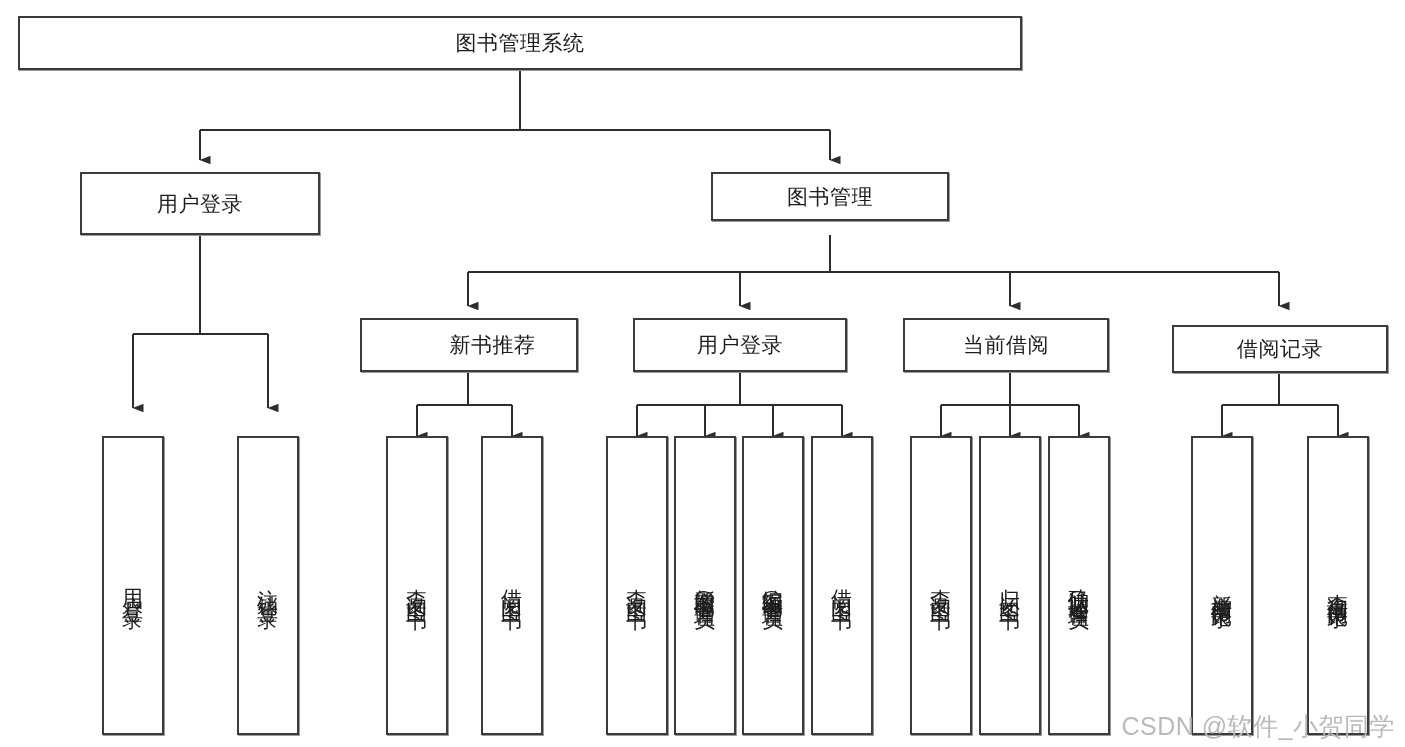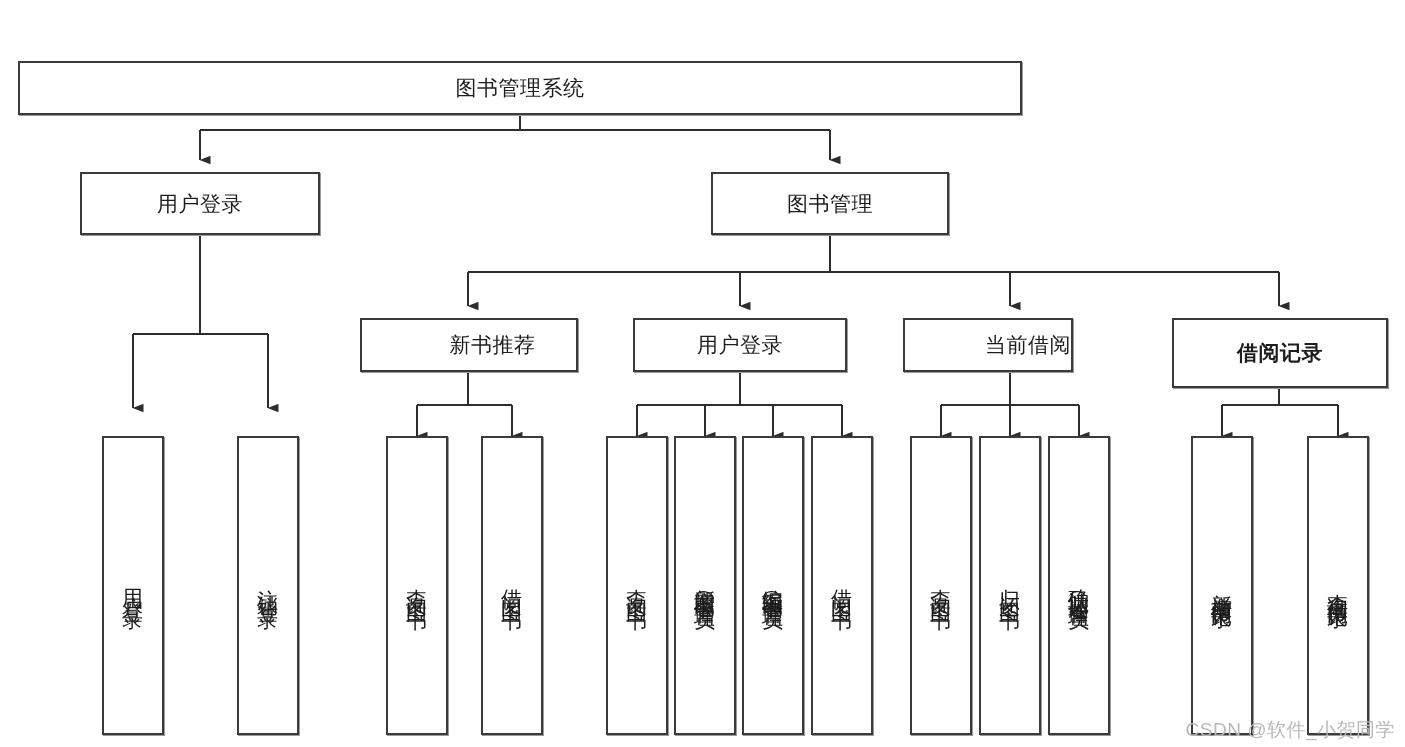--- a/index.html
+++ b/index.html
@@ -53,21 +53,21 @@
     white-space: nowrap;
     text-align: center;
   }
   .node-label-v.tight {
     letter-spacing: 3px;
   }
   .watermark {
     position: absolute;
     right: 10px;
     bottom: 4px;
-    font-size: 19px;
+    font-size: 25px;
     color: #b9b9b9;
     letter-spacing: 0.5px;
     white-space: nowrap;
     pointer-events: none;
   }
   svg.connectors {
     position: absolute;
     left: 0; top: 0;
     width: 1405px;
     height: 747px;
@@ -124,41 +124,41 @@
       <path d="M1010,405 L1010,436" marker-end="url(#arrow)"></path>
       <path d="M1079,405 L1079,436" marker-end="url(#arrow)"></path>
 
       <path d="M1279,372 L1279,405"></path>
       <path d="M1222,405 L1338,405"></path>
       <path d="M1222,405 L1222,436" marker-end="url(#arrow)"></path>
       <path d="M1338,405 L1338,436" marker-end="url(#arrow)"></path>
     </g>
   </svg>
 
-  <div class="node-box" style="left:18px; top:16px; width:1004px; height:54px;margin-top:45px;">
+  <div class="node-box" style="left:18px; top:16px; width:1004px; height:54px;">
     <span class="node-label-h">图书管理系统</span>
   </div>
 
   <div class="node-box" style="left:80px; top:172px; width:240px; height:63px;">
     <span class="node-label-h">用户登录</span>
   </div>
-  <div class="node-box" style="left:711px; top:172px; width:238px; height:63px;">
+  <div class="node-box" style="left:711px; top:172px; width:238px; height:49px;">
     <span class="node-label-h">图书管理</span>
   </div>
 
   <div class="node-box" style="left:360px; top:318px; width:218px; height:54px;padding-left:47px;">
     <span class="node-label-h">新书推荐</span>
   </div>
   <div class="node-box" style="left:633px; top:318px; width:214px; height:54px;">
     <span class="node-label-h">用户登录</span>
   </div>
-  <div class="node-box" style="left:903px; top:318px; width:170px; height:54px;justify-content:flex-end;">
+  <div class="node-box" style="left:903px; top:318px; width:206px; height:54px;">
     <span class="node-label-h">当前借阅</span>
   </div>
-  <div class="node-box" style="left:1172px; top:318px; width:216px; height:70px;font-weight:bold;">
+  <div class="node-box" style="left:1172px; top:325px; width:216px; height:48px;">
     <span class="node-label-h">借阅记录</span>
   </div>
 
   <div class="node-box leaf" style="left:102px; top:436px; width:62px; height:299px;">
     <span class="node-label-v">用户登录</span>
   </div>
   <div class="node-box leaf" style="left:237px; top:436px; width:62px; height:299px;">
     <span class="node-label-v">注销登录</span>
   </div>
 

